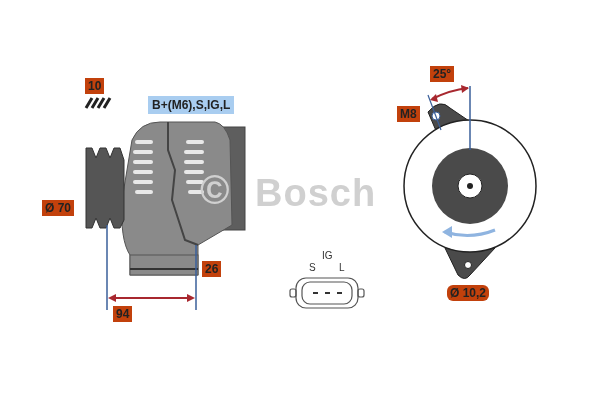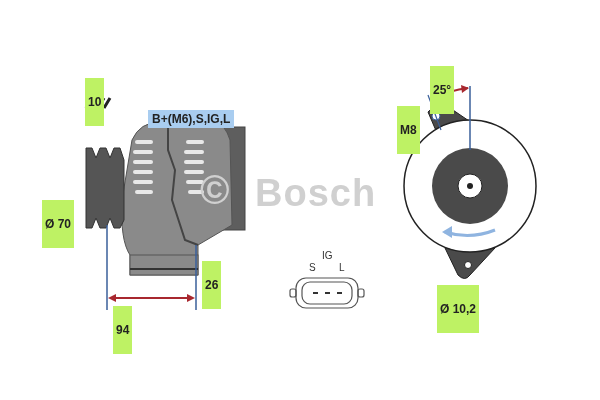--- a/index.html
+++ b/index.html
@@ -1,17 +1,17 @@
 <!DOCTYPE html>
 <html><head>
 <meta charset="utf-8">
 <style>
   html,body{margin:0;padding:0;background:#fff;}
   body{width:600px;height:400px;position:relative;overflow:hidden;font-family:"Liberation Sans",sans-serif;}
-  .tag{position:absolute;background:#bef264;color:#222;font-weight:bold;font-size:12px;padding:17px 3px;line-height:14px;}
+  .tag{position:absolute;background:#c2410c;color:#222;font-weight:bold;font-size:12px;padding:1px 3px;line-height:14px;}
   .blue-label{position:absolute;background:#a9cdf0;color:#222;font-weight:bold;font-size:12px;padding:2px 4px;line-height:14px;}
   .wm{position:absolute;color:#d0d0d0;font-weight:bold;font-size:38px;letter-spacing:1px;}
   svg{position:absolute;left:0;top:0;}
   .conn-label{position:absolute;font-size:10px;color:#333;}
 </style>
 </head>
 <body>
 
 <svg width="600" height="400" viewBox="0 0 600 400">
 
@@ -79,23 +79,23 @@
     <line x1="313" y1="293" x2="318" y2="293" stroke-width="2" stroke="#333"></line>
     <line x1="325" y1="293" x2="330" y2="293" stroke-width="2" stroke="#333"></line>
     <line x1="337" y1="293" x2="342" y2="293" stroke-width="2" stroke="#333"></line>
   </g>
 </svg>
 
 <div class="wm" style="left:200px;top:168px;font-size:40px;">©</div>
 <div class="wm" style="left:255px;top:172px;">Bosch</div>
 
 <div class="tag" style="left:85px;top:78px;">10</div>
-<div class="blue-label" style="left:148px;top:110px;">B+(M6),S,IG,L</div>
+<div class="blue-label" style="left:148px;top:96px;">B+(M6),S,IG,L</div>
 <div class="tag" style="left:42px;top:178px;margin-top:22px;">Ø 70</div>
 <div class="tag" style="left:113px;top:306px;text-align:right;">94</div>
 <div class="tag" style="left:202px;top:261px;">26</div>
 <div class="tag" style="left:430px;top:66px;">25°</div>
 <div class="tag" style="left:397px;top:106px;">M8</div>
-<div class="tag" style="left:437px;top:285px;">Ø 10,2</div>
+<div class="tag" style="left:447px;top:285px;border-radius:6px;">Ø 10,2</div>
 
 <div class="conn-label" style="left:309px;top:262px;">S</div>
 <div class="conn-label" style="left:322px;top:250px;">IG</div>
 <div class="conn-label" style="left:339px;top:262px;">L</div>
 
 </body></html>

